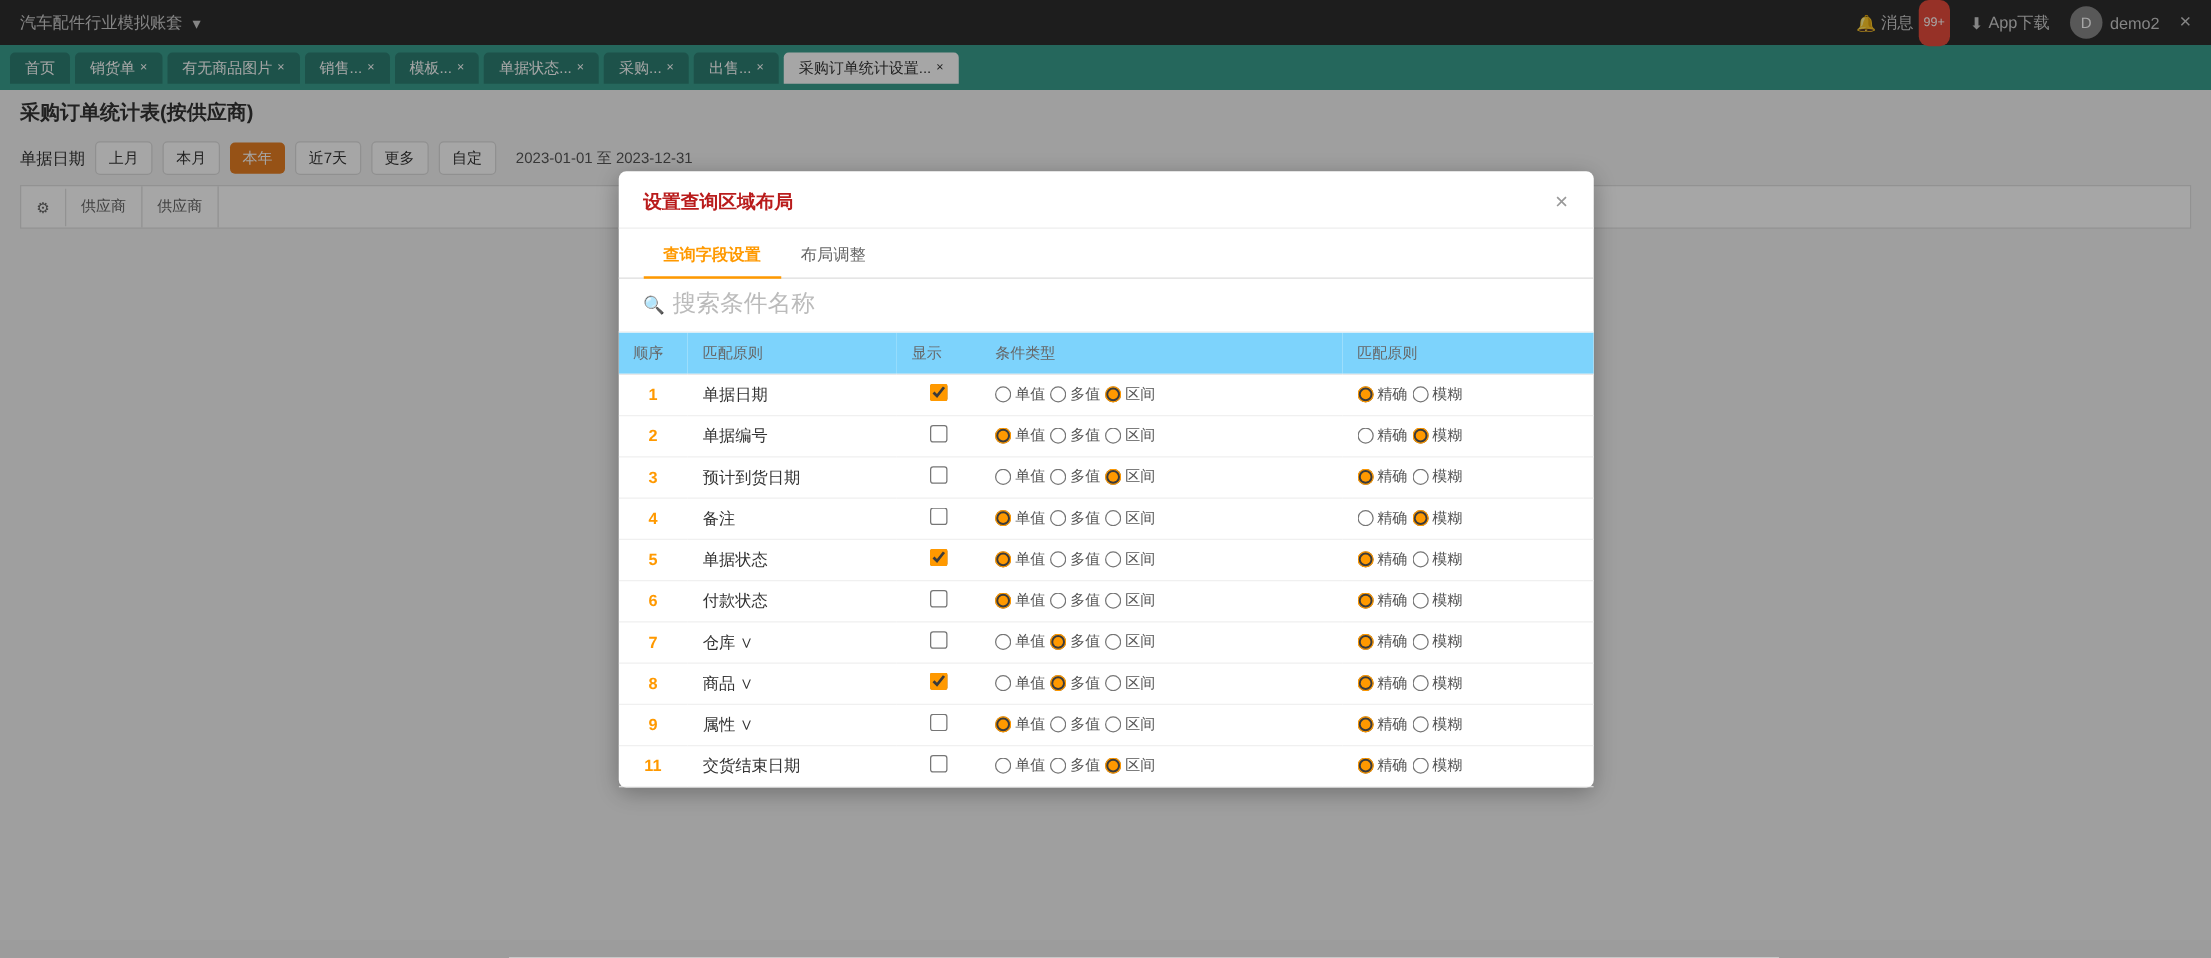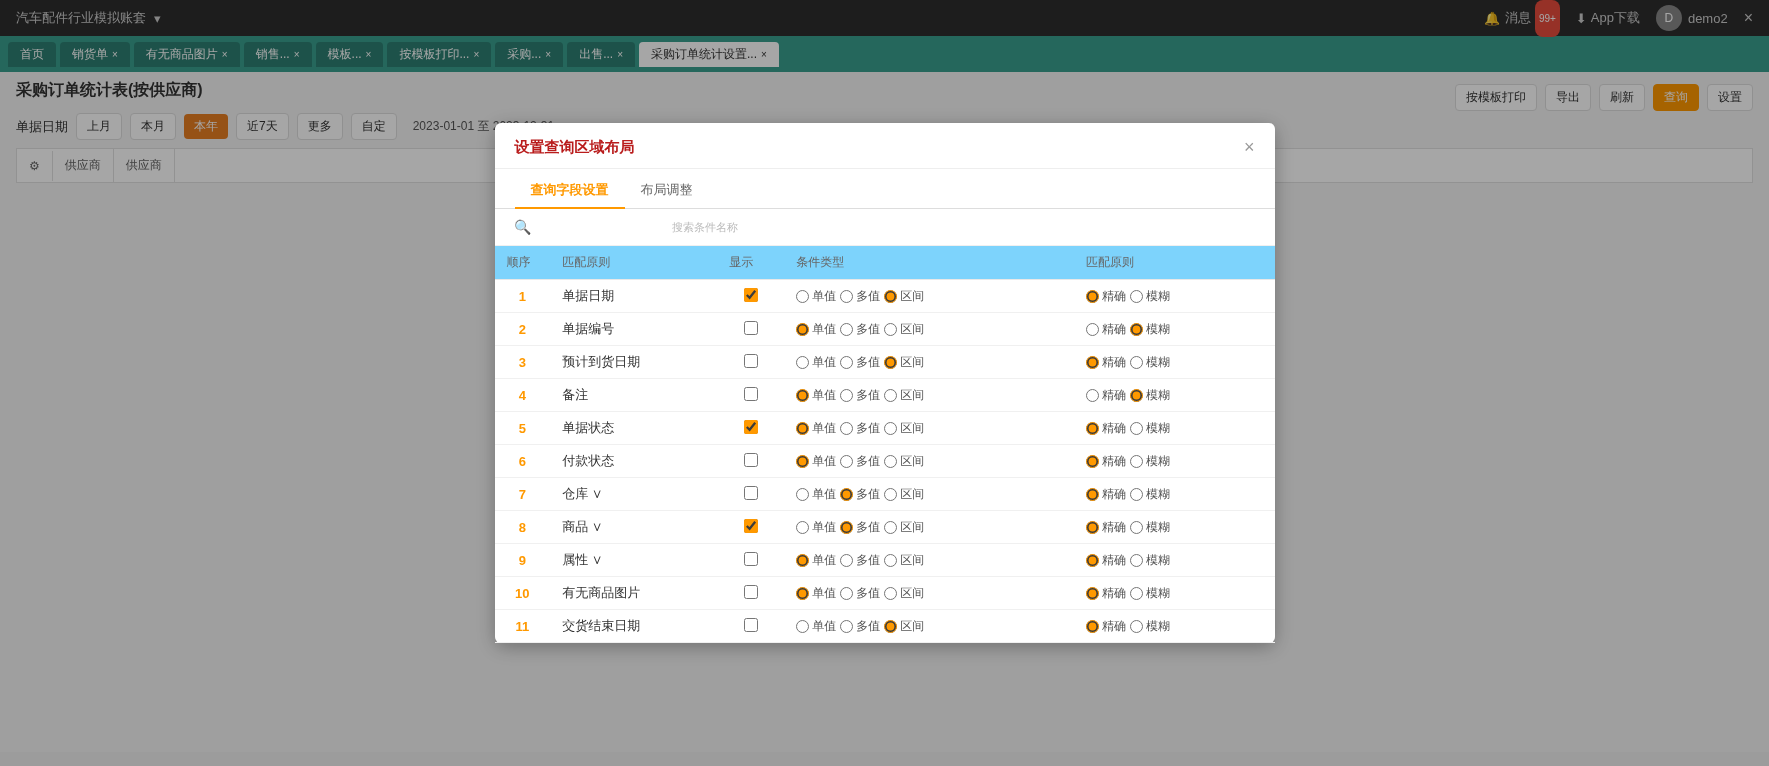--- a/index.html
+++ b/index.html
@@ -111,24 +111,23 @@
     .modal-search {
       padding: 10px 20px;
       display: flex;
       align-items: center;
       border-bottom: 1px solid #f0f0f0;
     }
     .search-icon { color: #aaa; margin-right: 6px; font-size: 14px; }
     .search-input {
       border: none;
       outline: none;
-      font-size: 11px;
+      font-size: 19px;
       color: #1d4ed8;
       width: 200px;
-      text-align: right;
     }
     .search-input::placeholder { color: #bbb; }
 
     
     .modal-body { flex: 1; overflow-y: auto; padding: 0; }
     .field-table { width: 100%; border-collapse: collapse; }
     .field-table thead tr { background: #7dd3fc; }
     .field-table th {
       padding: 8px 12px;
       font-size: 12px;
@@ -230,21 +229,21 @@
   </div>
   <div class="tab-item">
     <span>销售...</span>
     <span class="tab-close">×</span>
   </div>
   <div class="tab-item">
     <span>模板...</span>
     <span class="tab-close">×</span>
   </div>
   <div class="tab-item">
-    <span>按模板打印...</span>
+    <span>单据状态...</span>
     <span class="tab-close">×</span>
   </div>
   <div class="tab-item">
     <span>采购...</span>
     <span class="tab-close">×</span>
   </div>
   <div class="tab-item">
     <span>出售...</span>
     <span class="tab-close">×</span>
   </div>
@@ -261,27 +260,20 @@
     <span style="font-size:13px; color:#333;">单据日期</span>
     <button class="action-btn">上月</button>
     <button class="action-btn">本月</button>
     <button class="filter-btn active">本年</button>
     <button class="action-btn">近7天</button>
     <button class="action-btn">更多</button>
     <button class="action-btn">自定</button>
     <span style="font-size:12px; color:#555; margin-left:8px;">2023-01-01 至 2023-12-31</span>
   </div>
 
-  <div class="page-actions">
-    <button class="action-btn">按模板打印</button>
-    <button class="action-btn">导出</button>
-    <button class="action-btn">刷新</button>
-    <button class="action-btn primary">查询</button>
-    <button class="action-btn">设置</button>
-  </div>
 
   <div class="table-header" style="margin-top:8px;">
     <div class="th-cell">⚙</div>
     <div class="th-cell">供应商</div>
     <div class="th-cell">供应商</div>
   </div>
 
   <div class="modal-backdrop">
     <div class="modal">
 
@@ -468,38 +460,20 @@
                   </div>
                 </td>
                 <td class="col-match">
                   <div class="radio-group">
                     <label class="radio-item"><input type="radio" name="match-8" checked="" style="">精确</label>
                     <label class="radio-item"><input type="radio" name="match-8" style="">模糊</label>
                   </div>
                 </td>
               </tr>
               <tr>
-                <td class="col-order"><span class="order-num">10</span></td>
-                <td class="col-name">有无商品图片</td>
-                <td class="col-display" style="text-align: center;"><input type="checkbox" style=""></td>
-                <td class="col-type">
-                  <div class="radio-group">
-                    <label class="radio-item"><input type="radio" name="type-9" checked="" style="">单值</label>
-                    <label class="radio-item"><input type="radio" name="type-9" style="">多值</label>
-                    <label class="radio-item"><input type="radio" name="type-9" style="">区间</label>
-                  </div>
-                </td>
-                <td class="col-match">
-                  <div class="radio-group">
-                    <label class="radio-item"><input type="radio" name="match-9" checked="" style="">精确</label>
-                    <label class="radio-item"><input type="radio" name="match-9" style="">模糊</label>
-                  </div>
-                </td>
-              </tr>
-              <tr>
                 <td class="col-order"><span class="order-num">11</span></td>
                 <td class="col-name">交货结束日期</td>
                 <td class="col-display" style="text-align: center;"><input type="checkbox" style=""></td>
                 <td class="col-type">
                   <div class="radio-group">
                     <label class="radio-item"><input type="radio" name="type-10" style="">单值</label>
                     <label class="radio-item"><input type="radio" name="type-10" style="">多值</label>
                     <label class="radio-item"><input type="radio" name="type-10" checked="" style="">区间</label>
                   </div>
                 </td>

